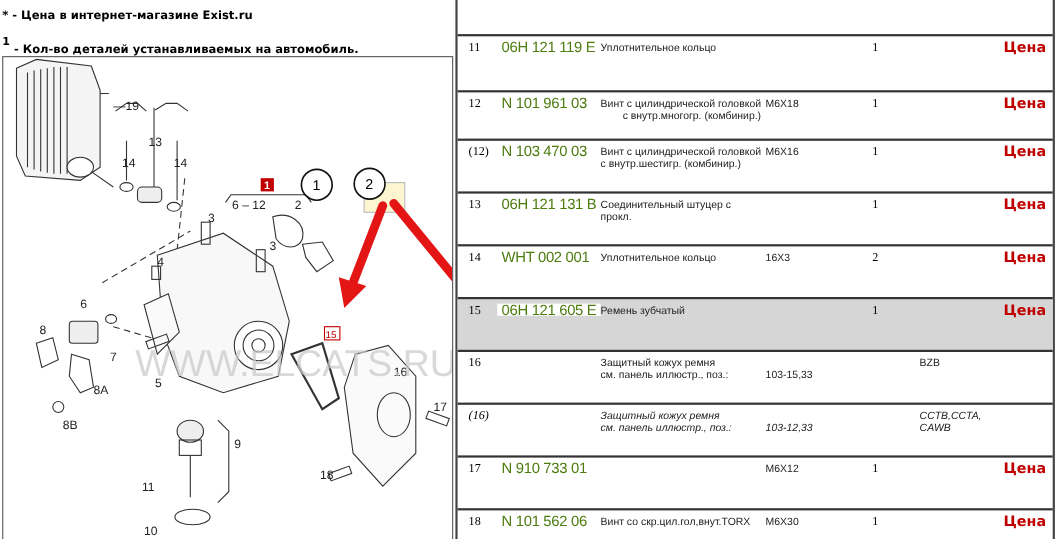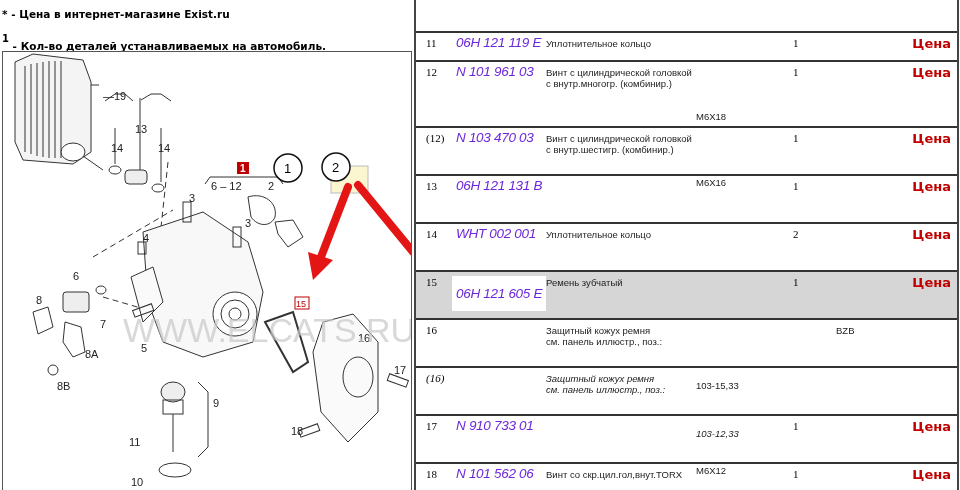--- a/index.html
+++ b/index.html
@@ -11,24 +11,24 @@
   .legend sup { font-size:10px; position:relative; top:-3px; }
   .diagram { position:absolute; left:2px; top:51px; width:408px; height:450px; border:1px solid #555; background:#fff; overflow:hidden; }
   .diagram svg { position:absolute; left:0; top:0; }
   .table-panel { position:absolute; left:414px; top:0; width:546px; height:490px; }
   .vline-left { position:absolute; left:414px; top:0; width:2px; height:490px; background:#444; }
   .vline-right { position:absolute; left:957px; top:0; width:2px; height:490px; background:#444; }
   .row { position:absolute; left:416px; width:541px; border-top:2px solid #333; font-family:"Liberation Sans", sans-serif; }
   .row.hl { background:#d6d6d6; }
   .c { position:absolute; top:5px; font-size:9.5px; line-height:11px; white-space:pre; }
   .pos { left:10px; font-family:"Liberation Serif", serif; font-size:11px; }
-  .part { left:40px; font-size:13.5px; top:4px; letter-spacing:-0.3px; color:#6d28d9;font-style:italic; }
-  .part.box { background:#fff; padding:12px 4px; left:36px; }
+  .part { left:40px; font-size:13.5px; top:4px; letter-spacing:-0.3px; color:#4d7c0f; }
+  .part.box { background:#fff; padding:0 4px; left:36px; }
   .desc { left:130px; color:#222; }
-  .size { left:280px; color:#222;margin-top:44px; }
+  .size { left:280px; color:#222; }
   .qty { left:377px; font-family:"Liberation Serif", serif; font-size:11px; }
   .model { left:420px; text-align:left; width:120px; color:#222; }
   .price { right:6px; color:#c00000; font-weight:bold; font-size:13px; font-family:"DejaVu Sans", sans-serif; }
 </style>
 </head>
 <body>
 
 <div class="legend">
   <div class="l1">* - Цена в интернет-магазине Exist.ru</div>
   <div class="l2"><sup>1</sup><span> - Кол-во деталей устанавливаемых на автомобиль.</span></div>
@@ -140,21 +140,21 @@
 
 <div class="row" style="top:31px;height:47px;">
   <span class="c pos">11</span>
   <span class="c part">06H 121 119 E</span>
   <span class="c desc">Уплотнительное кольцо</span>
   <span class="c size"></span>
   <span class="c qty">1</span>
   <span class="c model"></span>
   <span class="c price">Цена</span>
 </div>
-<div class="row" style="top:60px;height:48px;">
+<div class="row" style="top:82px;height:48px;text-align:right;">
   <span class="c pos">12</span>
   <span class="c part">N 101 961 03</span>
   <span class="c desc">Винт с цилиндрической головкой
 с внутр.многогр. (комбинир.)</span>
   <span class="c size" style="left:280px">M6X18</span>
   <span class="c qty">1</span>
   <span class="c model"></span>
   <span class="c price">Цена</span>
 </div>
 <div class="row" style="top:126px;height:48px;">
@@ -163,20 +163,22 @@
   <span class="c desc">Винт с цилиндрической головкой
 с внутр.шестигр. (комбинир.)</span>
   <span class="c size">M6X16</span>
   <span class="c qty">1</span>
   <span class="c model"></span>
   <span class="c price">Цена</span>
 </div>
 <div class="row" style="top:174px;height:48px;">
   <span class="c pos">13</span>
   <span class="c part">06H 121 131 B</span>
+  <span class="c desc">Соединительный штуцер с
+прокл.</span>
   <span class="c size"></span>
   <span class="c qty">1</span>
   <span class="c model"></span>
   <span class="c price">Цена</span>
 </div>
 <div class="row" style="top:222px;height:48px;">
   <span class="c pos">14</span>
   <span class="c part">WHT 002 001</span>
   <span class="c desc">Уплотнительное кольцо</span>
   <span class="c size">16X3</span>
@@ -205,20 +207,22 @@
   <span class="c price"></span>
 </div>
 <div class="row" style="top:366px;height:48px;font-style:italic;">
   <span class="c pos">(16)</span>
   <span class="c part"></span>
   <span class="c desc">Защитный кожух ремня
 см. панель иллюстр., поз.:</span>
   <span class="c size">
 103-12,33</span>
   <span class="c qty"></span>
+  <span class="c model">CCTB,CCTA,
+CAWB</span>
   <span class="c price"></span>
 </div>
 <div class="row" style="top:414px;height:48px;">
   <span class="c pos">17</span>
   <span class="c part">N 910 733 01</span>
   <span class="c size">M6X12</span>
   <span class="c qty">1</span>
   <span class="c model"></span>
   <span class="c price">Цена</span>
 </div>

